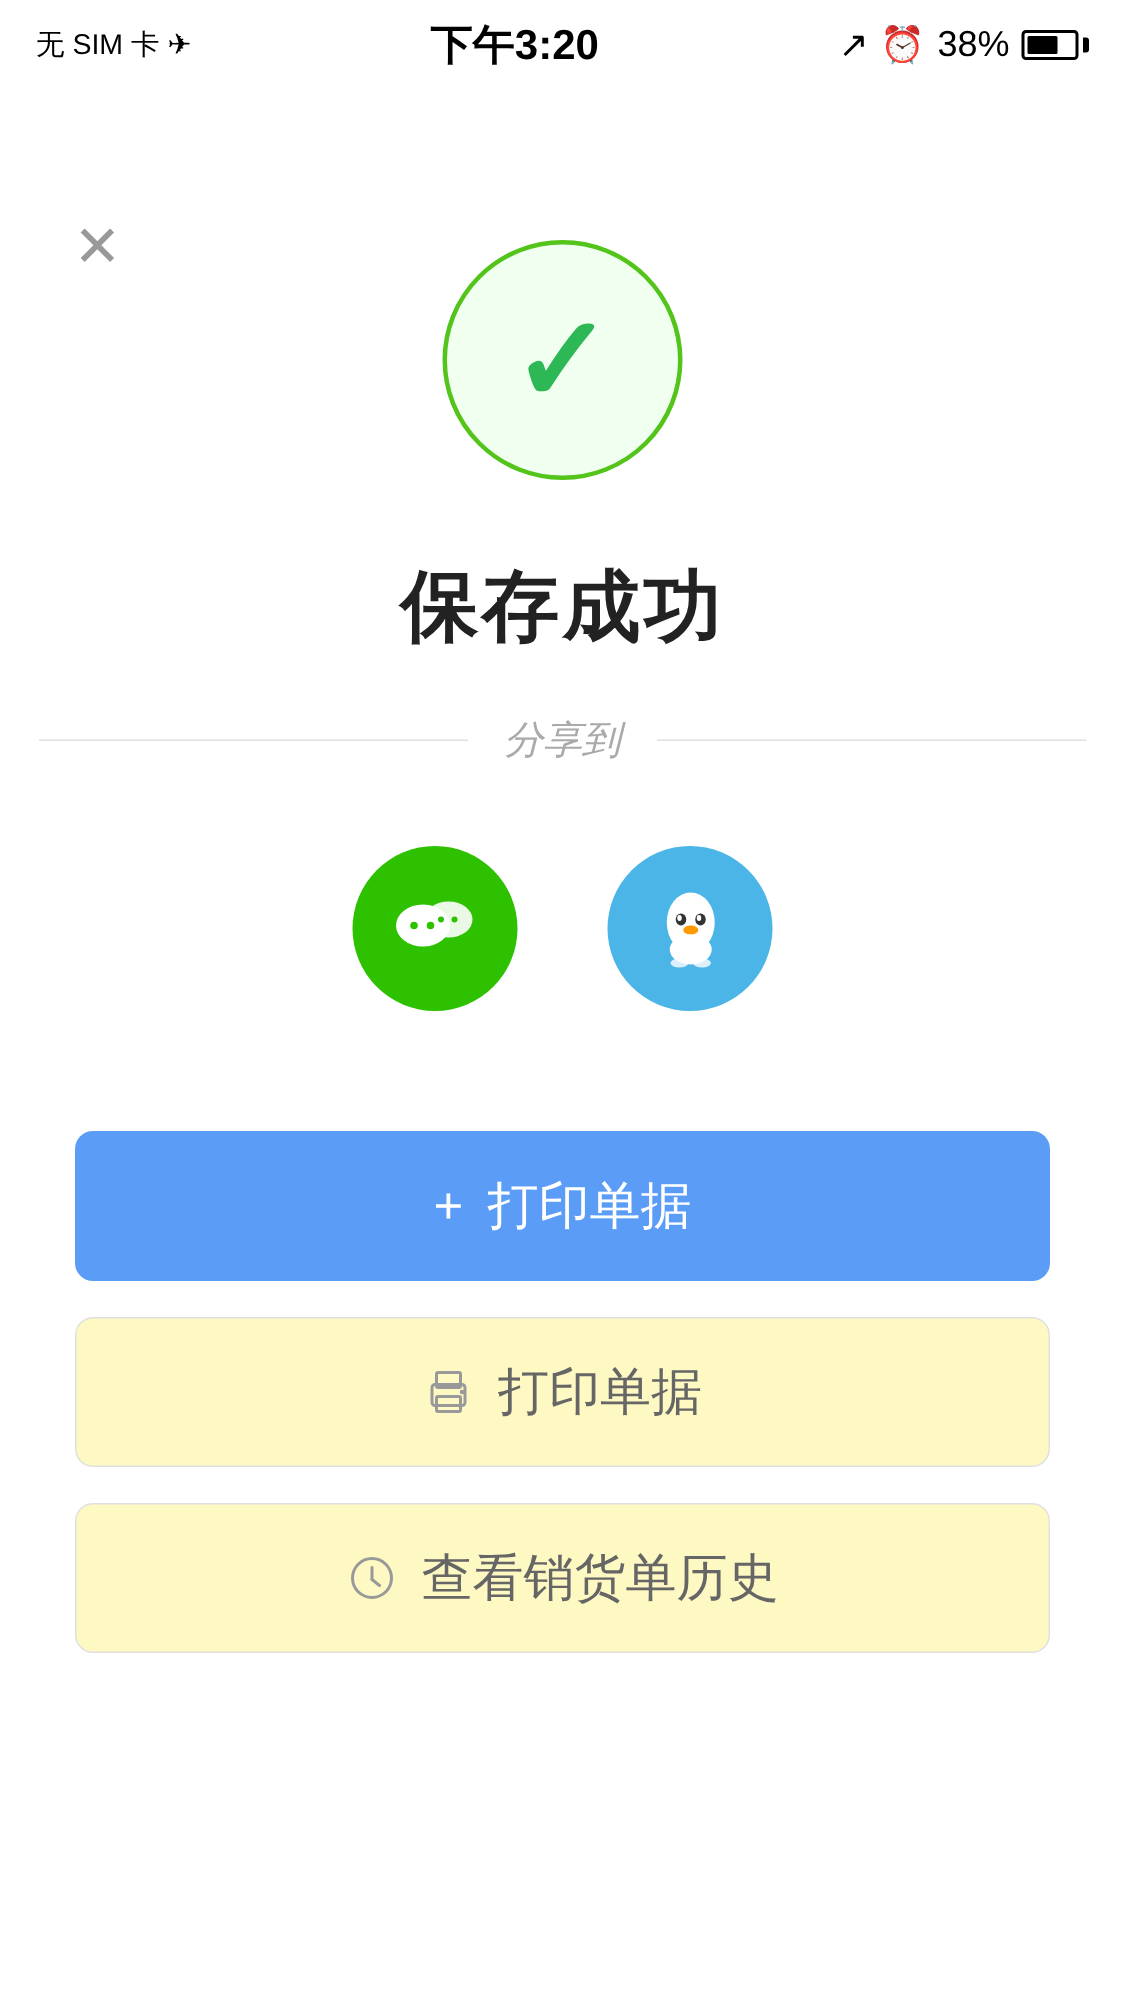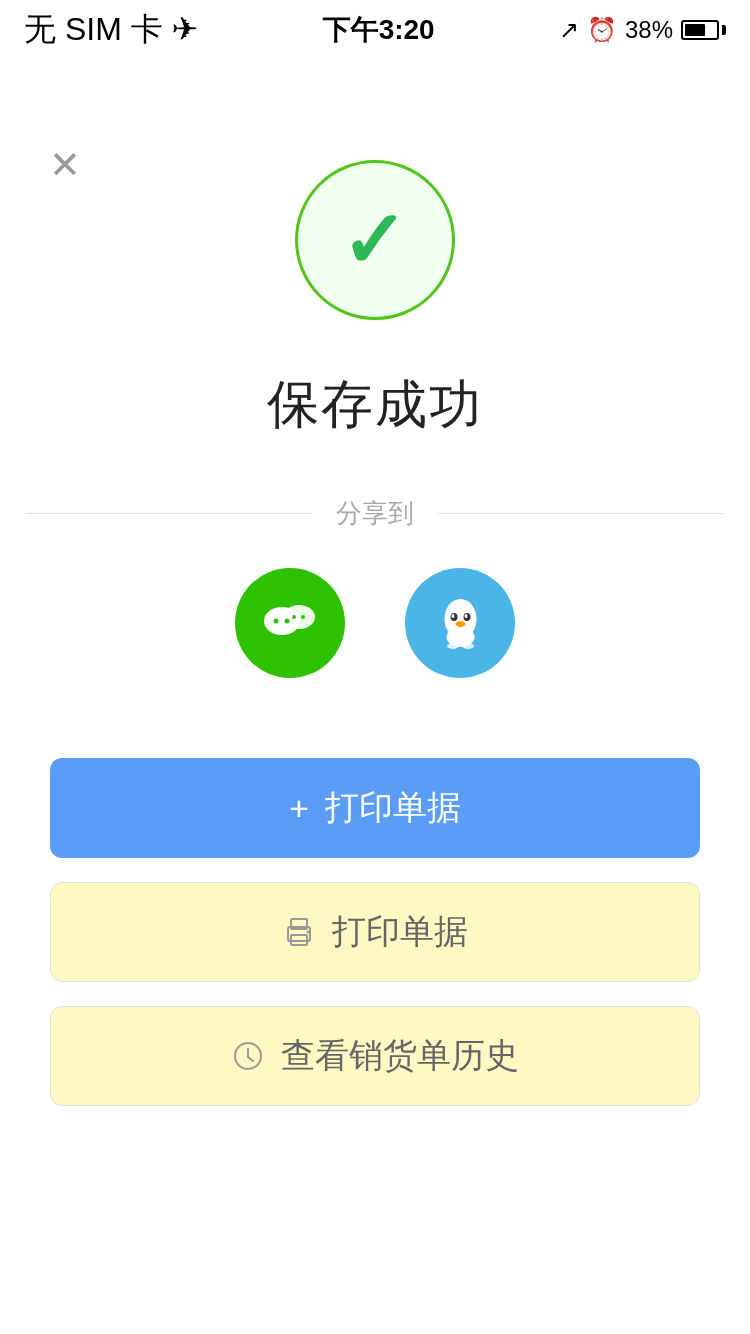--- a/index.html
+++ b/index.html
@@ -24,21 +24,21 @@
       justify-content: space-between;
       padding: 0 24px;
       font-size: 26px;
       font-weight: 500;
       color: #000;
     }
     .status-left {
       display: flex;
       align-items: center;
       gap: 10px;
-      font-size: 32px;
+      font-size: 19px;
     }
     .status-center {
       font-size: 28px;
       font-weight: 700;
     }
     .status-right {
       display: flex;
       align-items: center;
       gap: 8px;
       font-size: 24px;
@@ -118,32 +118,33 @@
       font-size: 80px;
       color: #2db855;
       line-height: 1;
       font-weight: bold;
     }
 
     
     .success-title {
       font-size: 52px;
       color: #222;
-      font-weight: 400;
-      margin-bottom: 56px;
+      font-weight: 700;
+      margin-bottom: 36px;
       letter-spacing: 2px;
     }
 
     
     .share-divider {
       width: 100%;
       display: flex;
       align-items: center;
       padding: 0 26px;
-      margin-bottom: 37px;
+      margin-bottom: 53px;
+      font-style: italic;
     }
     .divider-line {
       flex: 1;
       height: 1px;
       background: #e0e0e0;
     }
     .divider-text {
       font-size: 26px;
       color: #aaa;
       padding: 0 24px;

